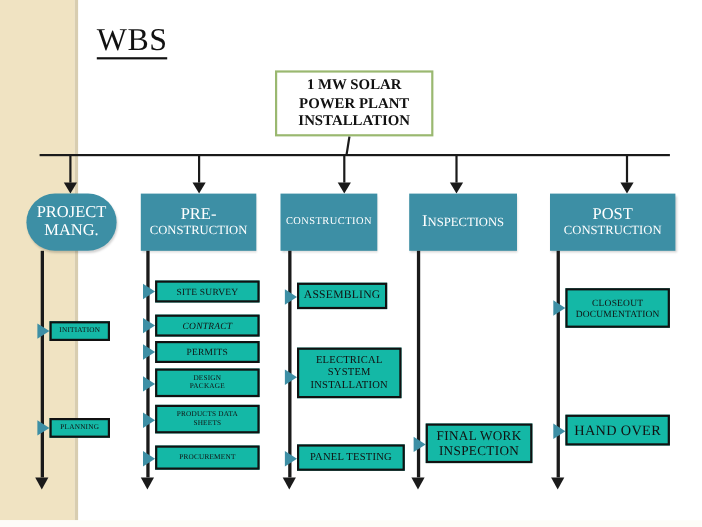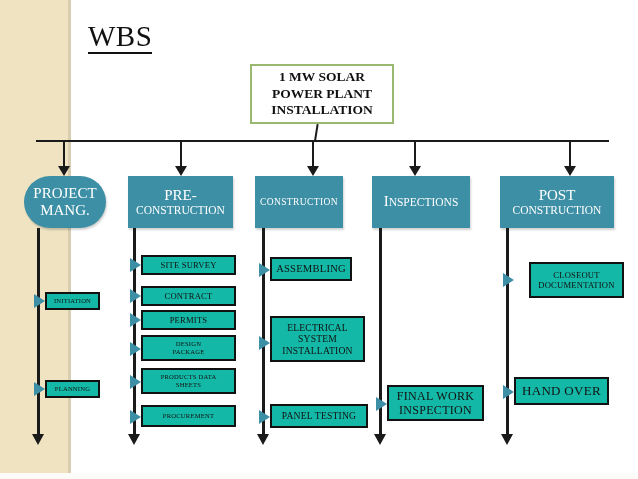--- a/index.html
+++ b/index.html
@@ -206,21 +206,21 @@
   <div class="leaf f7" style="left:45px;top:380px;width:55px;height:18px;">
     <span>PLANNING</span>
   </div>
 
   <div class="tarrow" style="left:130px;top:258px;"></div>
   <div class="leaf f85" style="left:141px;top:255px;width:95px;height:20px;">
     <span>SITE SURVEY</span>
   </div>
 
   <div class="tarrow" style="left:130px;top:289px;"></div>
-  <div class="leaf f85" style="left:141px;top:286px;width:95px;height:20px;">
+  <div class="leaf f85" style="left:141px;top:286px;width:95px;height:20px;font-style:italic;">
     <span>CONTRACT</span>
   </div>
 
   <div class="tarrow" style="left:130px;top:313px;"></div>
   <div class="leaf f85" style="left:141px;top:310px;width:95px;height:20px;">
     <span>PERMITS</span>
   </div>
 
   <div class="tarrow" style="left:130px;top:342px;"></div>
   <div class="leaf f7" style="left:141px;top:335px;width:95px;height:26px;">
@@ -264,21 +264,21 @@
 
   <div class="tarrow" style="left:376px;top:397px;"></div>
   <div class="leaf f12" style="left:387px;top:385px;width:97px;height:36px;">
     <div>
       <div>FINAL WORK</div>
       <div>INSPECTION</div>
     </div>
   </div>
 
   <div class="tarrow" style="left:503px;top:273px;"></div>
-  <div class="leaf f85" style="left:514px;top:262px;width:95px;height:36px;margin-left:15px;">
+  <div class="leaf f85" style="left:514px;top:262px;width:95px;height:36px;">
     <div>
       <div>CLOSEOUT</div>
       <div>DOCUMENTATION</div>
     </div>
   </div>
 
   <div class="tarrow" style="left:503px;top:385px;"></div>
   <div class="leaf f13" style="left:514px;top:377px;width:95px;height:28px;">
     <span>HAND OVER</span>
   </div>

